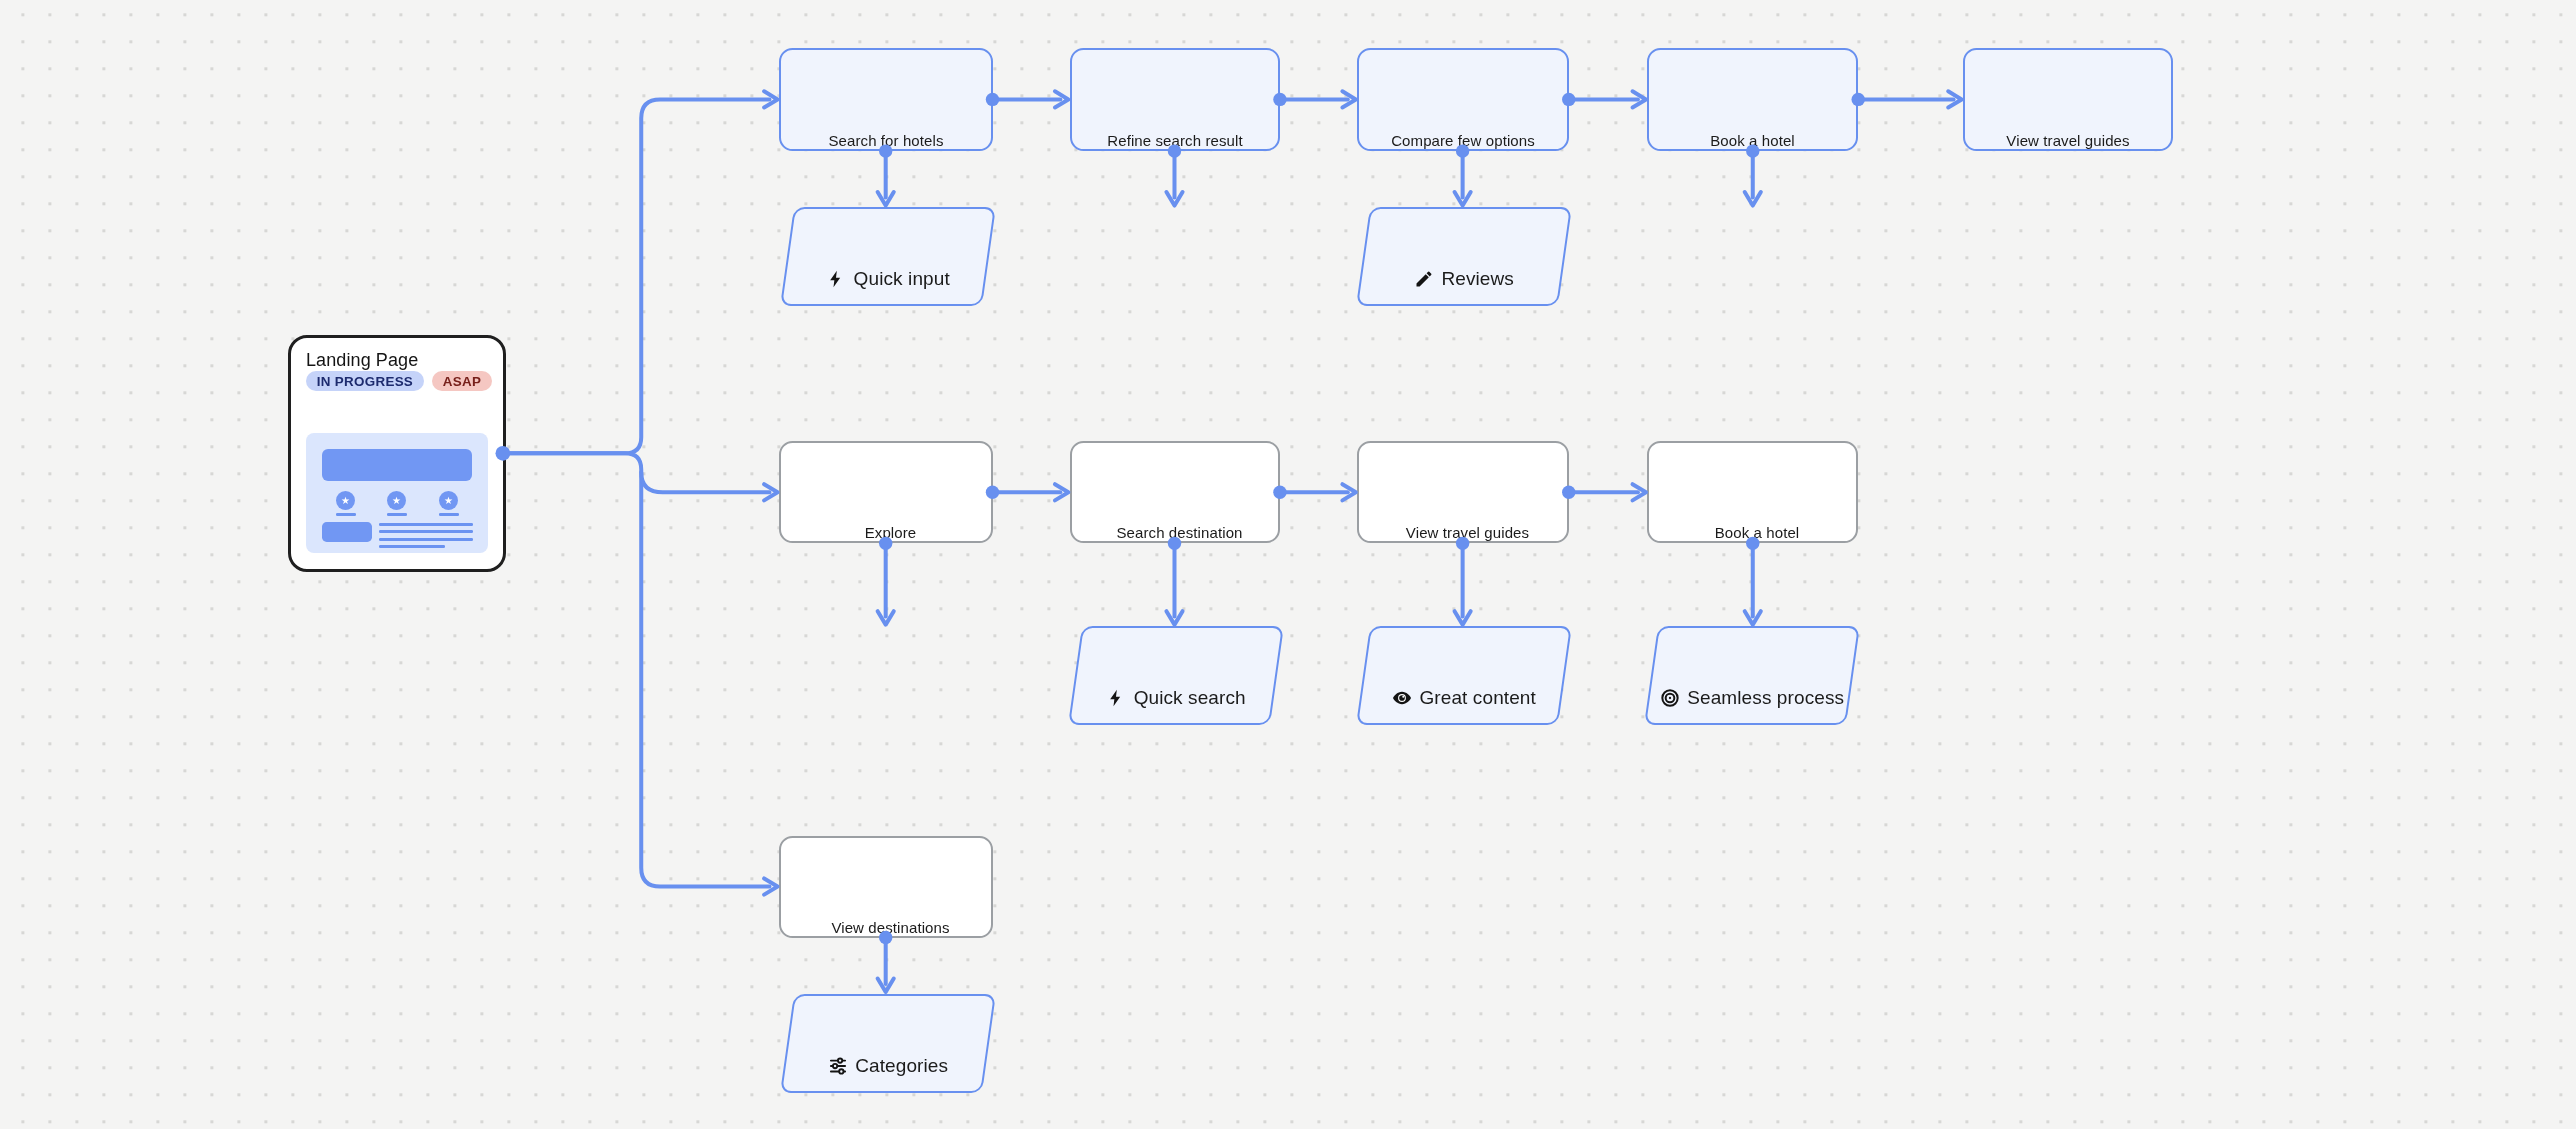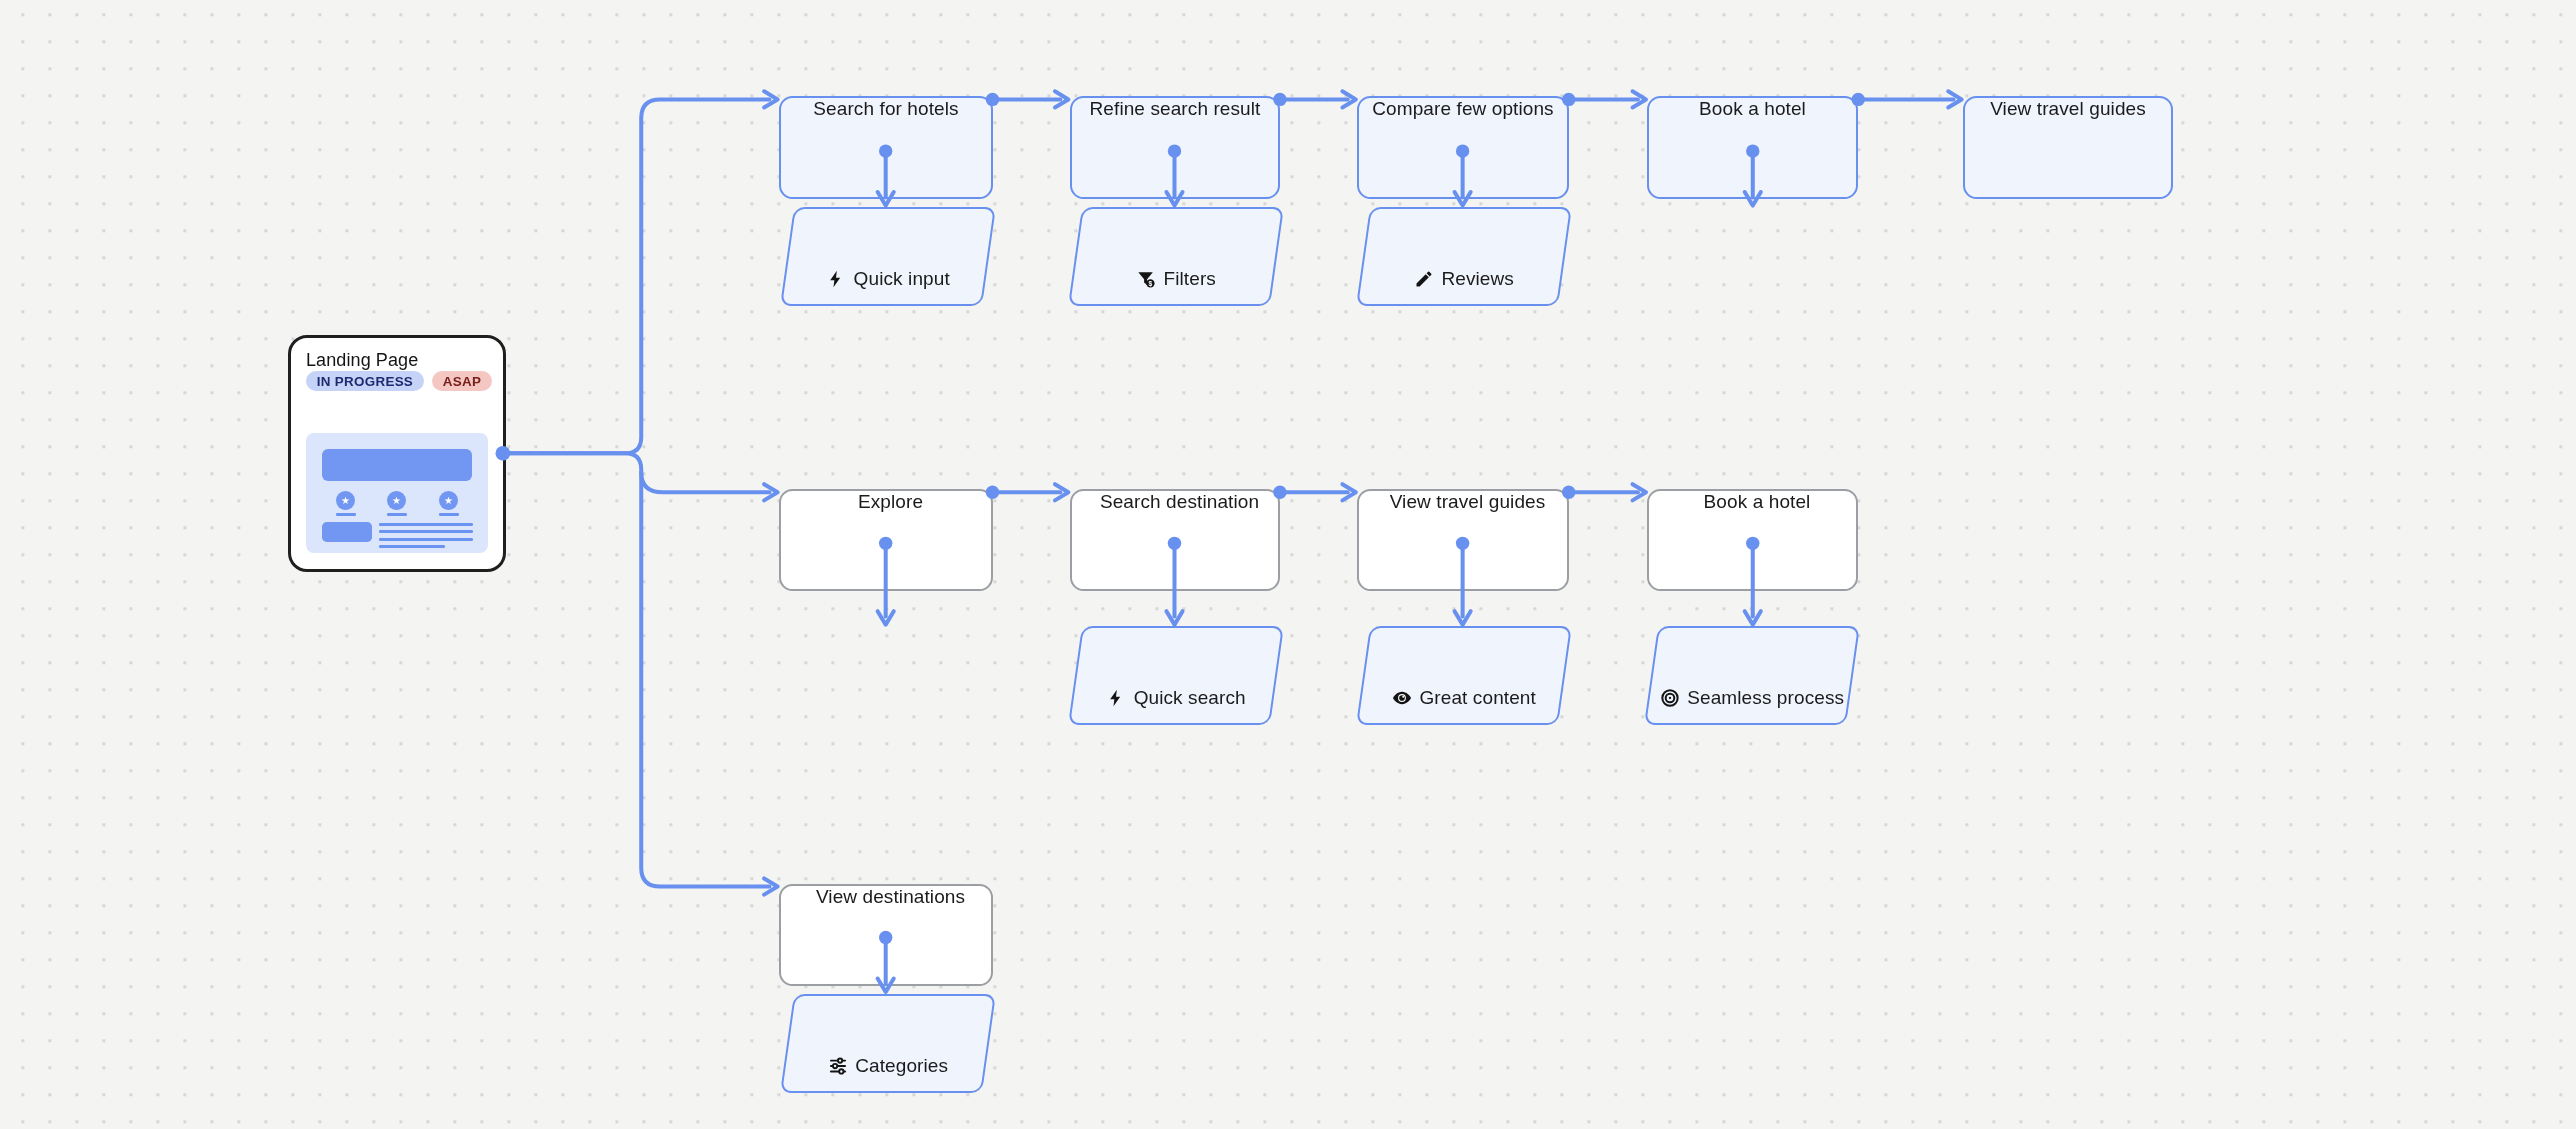--- a/index.html
+++ b/index.html
@@ -6,22 +6,22 @@
   #canvas{
     position:relative;width:2576px;height:1129px;overflow:hidden;
     background-color:#F4F4F3;
     background-image:radial-gradient(#D7D7D5 1.7px, transparent 1.7px);
     background-size:27px 27px;background-position:9.4px 1.3px;
     font-family:"Liberation Sans", sans-serif;color:#1B1B1B;
   }
   
   .node{
     position:absolute;height:103px;border-radius:13.4px;
-    display:flex;align-items:flex-start;justify-content:center;
-    font-size:19px;font-weight:500;letter-spacing:0.1px;box-sizing:border-box;margin-top:48px;
+    display:flex;align-items:flex-end;justify-content:center;
+    font-size:15px;font-weight:500;letter-spacing:0.1px;box-sizing:border-box;
   }
   .node.blue{background:#F0F4FD;border:2.7px solid #6890EF;}
   .node.white{background:#FFFFFF;border:2.7px solid #9B9FA3;height:102px;padding-left:9px;}
   
   .note{
     position:absolute;width:202px;height:99px;
     display:flex;align-items:center;justify-content:center;gap:7.4px;
     font-size:19px;font-weight:500;letter-spacing:0.1px;
   }
   .note::before{
@@ -110,30 +110,20 @@
       <span>View travel guides</span>
     </div>
 
   <div class="note" style="left:787px;top:207px;">
     <span class="nicon">
         <svg viewBox="0 0 24 24">
           <path d="M13 2 5 13.5h5L9 22l8-11.5h-5L13 2z" fill="#141414"></path>
         </svg>
       </span>
     <span>Quick input</span>
-  </div>
-  <div class="note" style="left:1075px;top:207px;">
-    <span class="nicon">
-        <svg viewBox="0 0 24 24" style="font-size:28px">
-          <path d="M2.8 4h17.4l-6.9 8.2v6.9l-3.6-2.9v-4L2.8 4z" fill="#141414"></path>
-          <circle cx="17.3" cy="17.3" r="5" fill="#141414"></circle>
-          <text x="17.3" y="20" font-size="8" font-weight="bold" fill="#fff" text-anchor="middle" font-family="Liberation Sans, sans-serif">$</text>
-        </svg>
-      </span>
-    <span>Filters</span>
   </div>
   <div class="note" style="left:1363px;top:207px;">
     <span class="nicon">
         <svg viewBox="0 0 24 24">
           <path d="M3 17.25V21h3.75L17.81 9.94l-3.75-3.75L3 17.25zM20.71 7.04c.39-.39.39-1.02 0-1.41l-2.34-2.34a.996.996 0 0 0-1.41 0l-1.83 1.83 3.75 3.75 1.83-1.83z" fill="#141414"></path>
         </svg>
       </span>
     <span>Reviews</span>
   </div>
 

